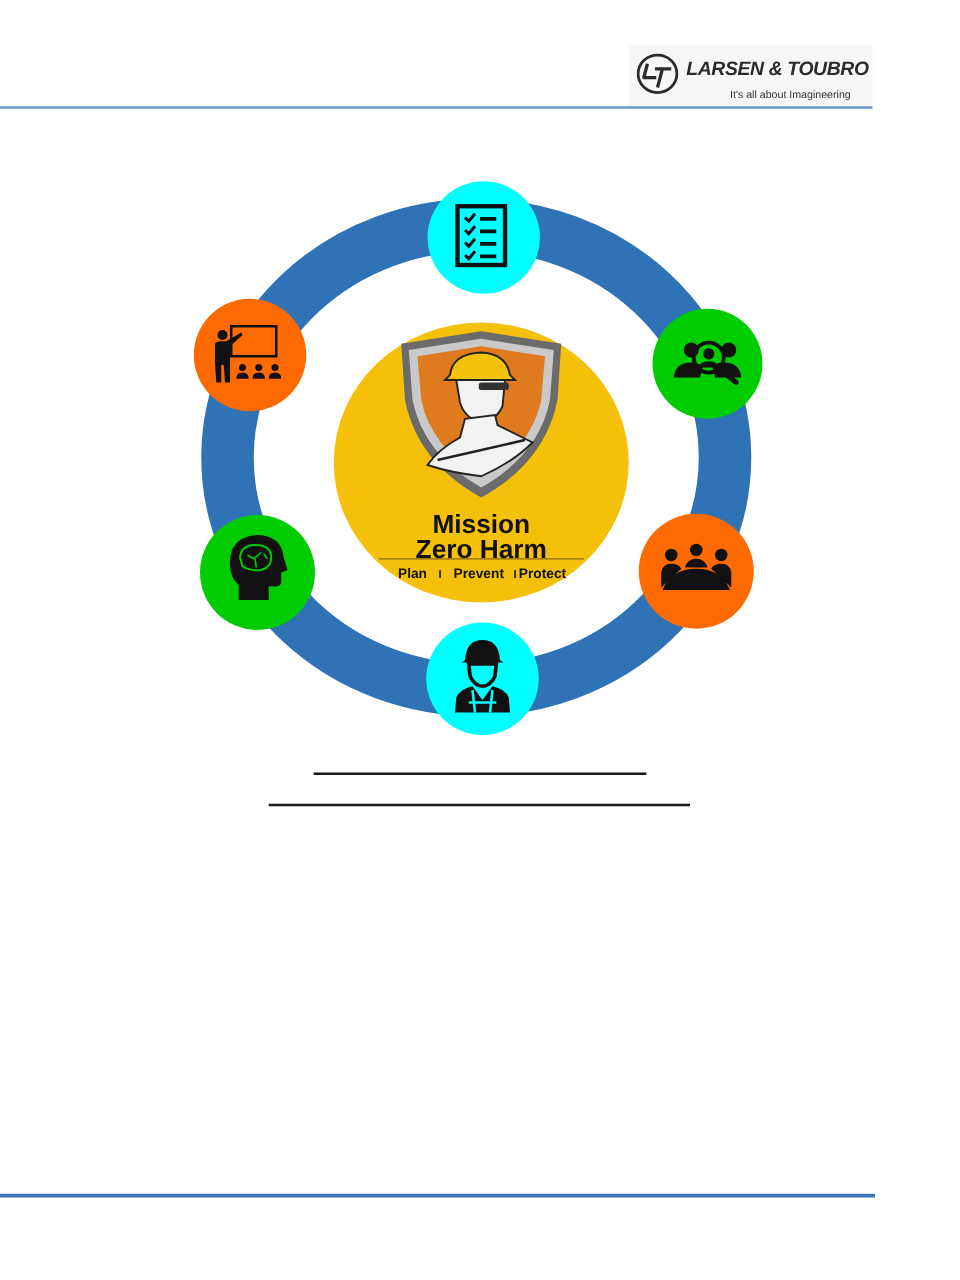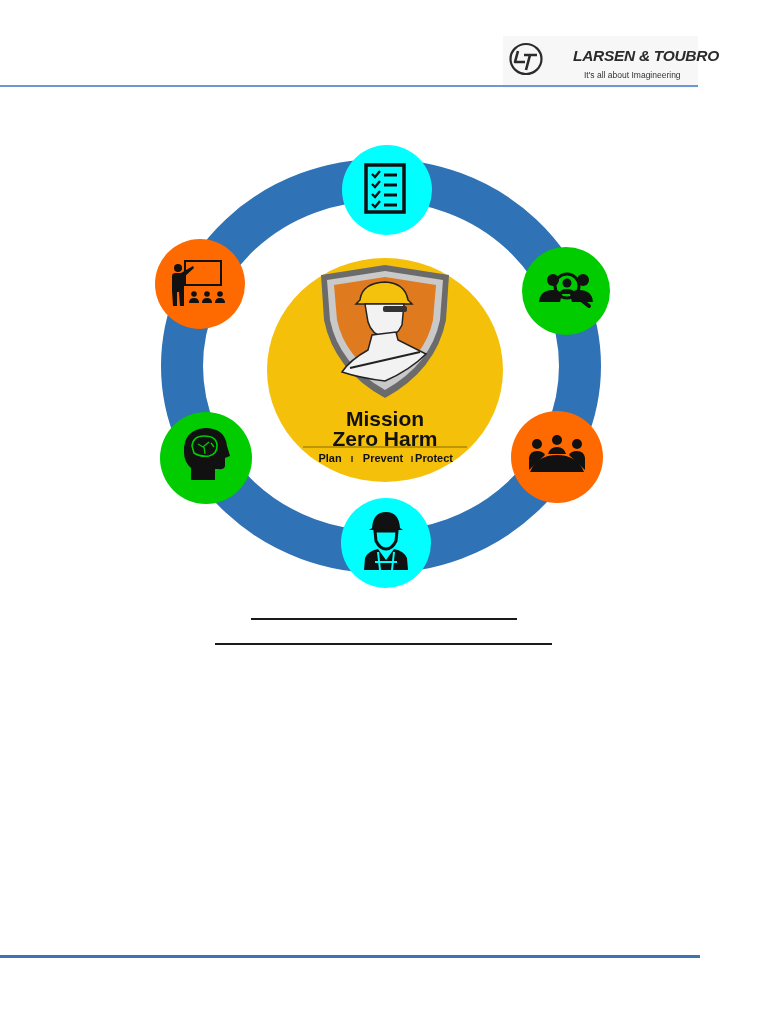--- a/index.html
+++ b/index.html
@@ -1,19 +1,19 @@
 <!DOCTYPE html>
 <html><head>
 <meta charset="utf-8">
 <style>
   html, body { margin:0; padding:0; background:#ffffff; }
   body { width:768px; height:1024px; position:relative; overflow:hidden; font-family:"Liberation Sans", sans-serif; }
   .header-logo { position:absolute; left:503px; top:36px; width:195px; height:52px; background:#f7f7f7; }
   .lt-mark { position:absolute; left:6px; top:6px; width:34px; height:34px; }
-  .brand-name { position:absolute; left:46px; top:11px; font-size:15.5px; font-weight:bold; font-style:italic; color:#2b2b2b; letter-spacing:-0.3px; white-space:nowrap;margin-left:24px; }
+  .brand-name { position:absolute; left:46px; top:11px; font-size:15.5px; font-weight:bold; font-style:italic; color:#2b2b2b; letter-spacing:-0.3px; white-space:nowrap; }
   .brand-tag { position:absolute; left:81px; top:34px; font-size:8.5px; color:#333; white-space:nowrap; }
   .header-rule { position:absolute; left:0; top:85px; width:698px; height:2px; background:#6d97cf; }
   .footer-rule { position:absolute; left:0; top:955px; width:700px; height:3px; background:#3f73b8; }
   .blank-line { position:absolute; height:2px; background:#1a1a1a; }
   .diagram { position:absolute; left:0; top:0; width:768px; height:1024px; }
   .center-title { font-family:"Liberation Sans", sans-serif; font-weight:bold; fill:#111; }
   .center-sub { font-family:"Liberation Sans", sans-serif; font-weight:bold; fill:#111; }
 </style>
 </head>
 <body>

